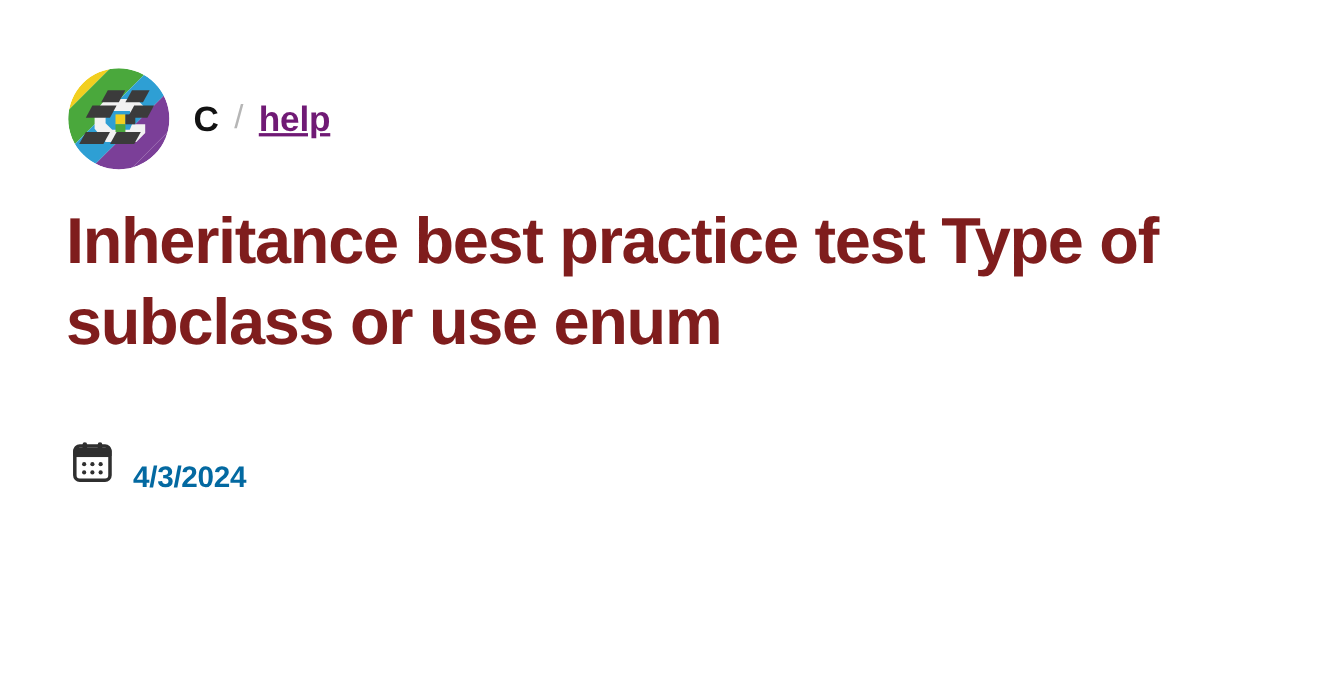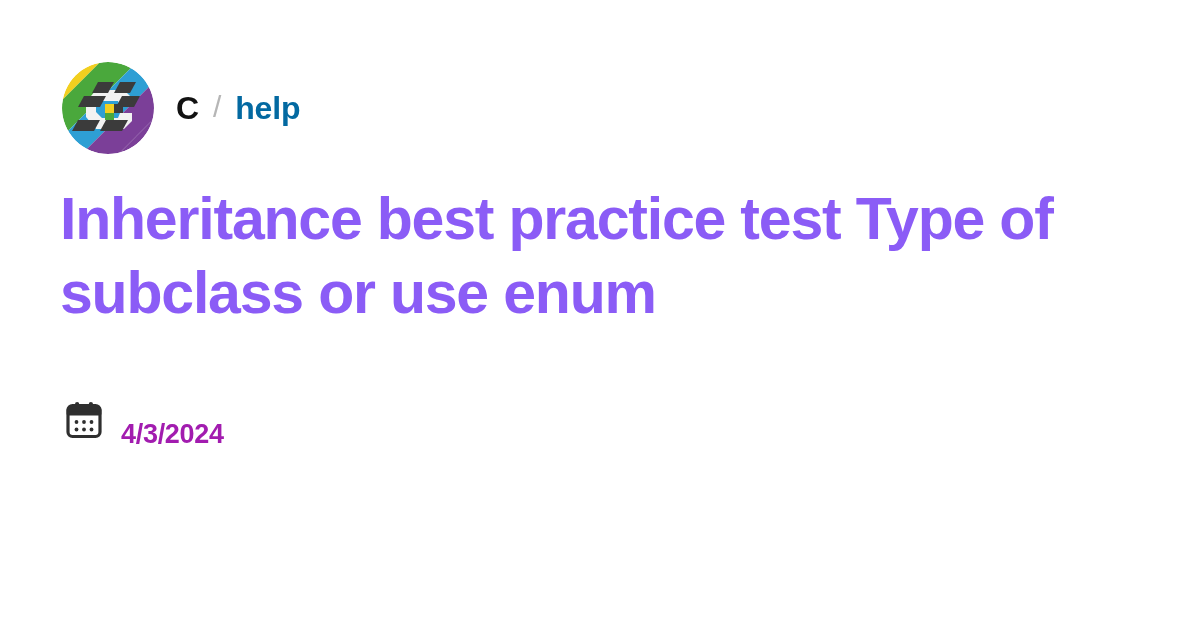--- a/index.html
+++ b/index.html
@@ -45,49 +45,50 @@
     letter-spacing:-0.2px;
   }
   .crumb-sep {
     color:#b6b6b6;
     font-weight:400;
     font-size:30px;
     transform:translateY(-1px);
   }
   .crumb-channel {
     font-weight:700;
-    color:#0369a1;
+    color:#701a75;
     letter-spacing:-0.2px;
+    text-decoration:underline;
   }
 
   
   .title {
     position:absolute;
     left:60px; top:182px;
     width:1070px;
     font-size:59px;
     font-weight:700;
     line-height:1.26;
     letter-spacing:-1.2px;
-    color:#8b5cf6;
+    color:#7f1d1d;
   }
 
   
   .date-row {
     position:absolute;
     left:64px; top:392px;
     display:flex;
     align-items:center;
     gap:17px;
   }
   .cal-icon { display:block; width:40px; height:40px; flex:0 0 auto; }
   .date-text {
     font-size:27px;
     font-weight:700;
-    color:#a21caf;
+    color:#0369a1;
     letter-spacing:-0.3px;
     line-height:1;
     margin-top:29px;
   }
 
   
   .ao-logo {
     position:absolute;
     left:886px; top:524px;
     width:232px; height:62px;

